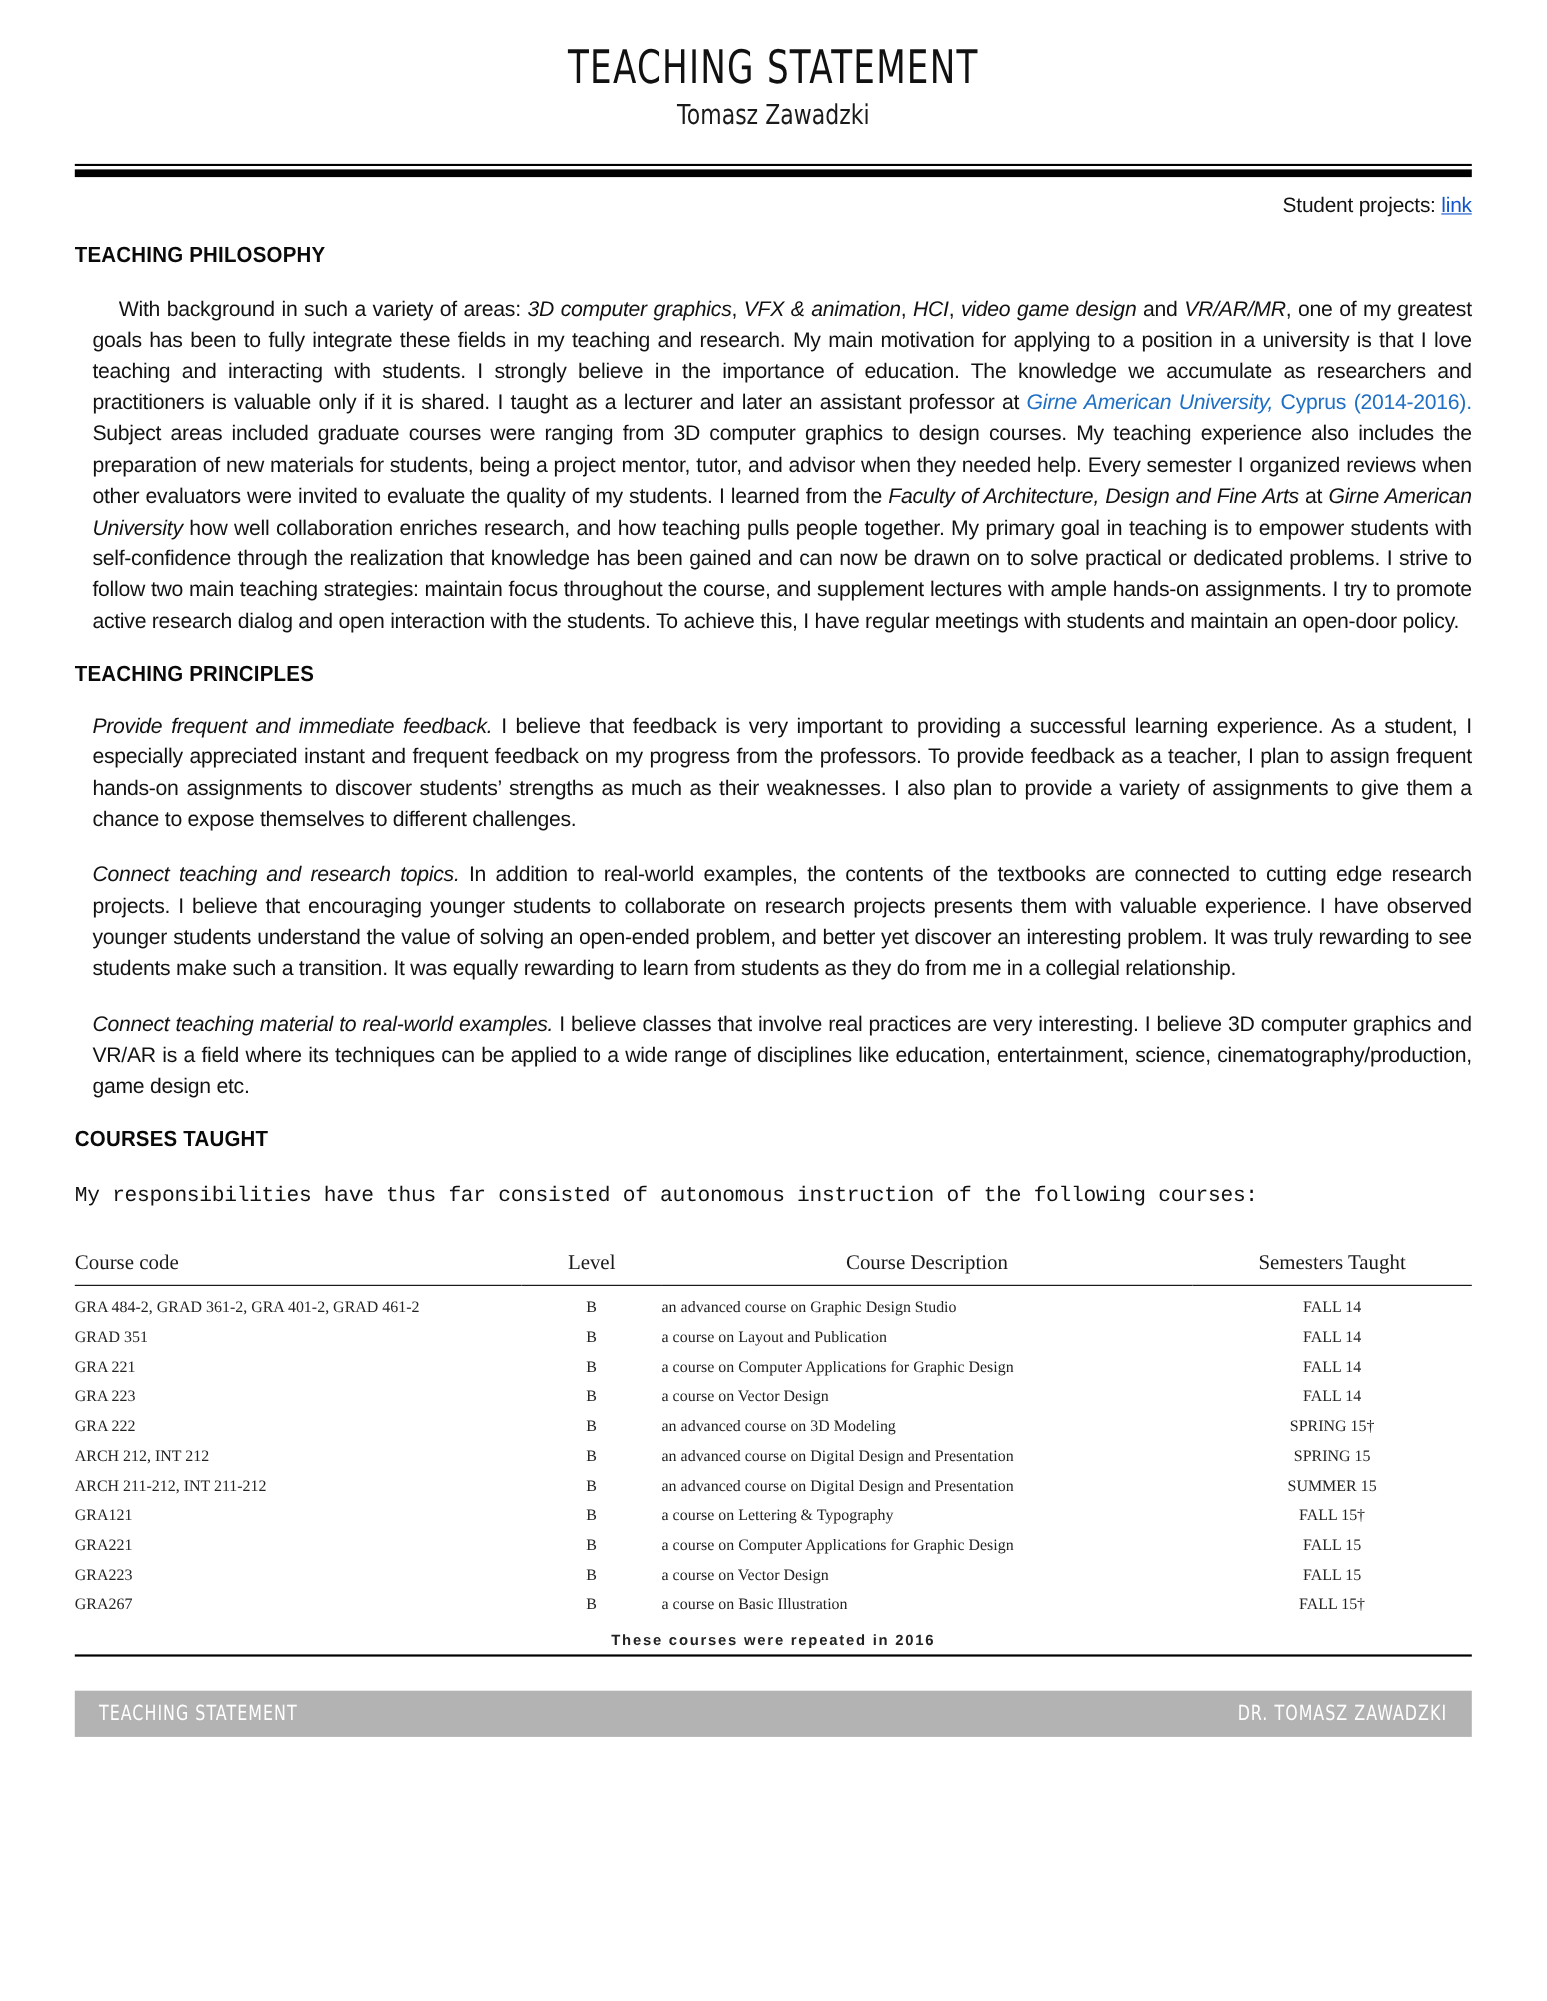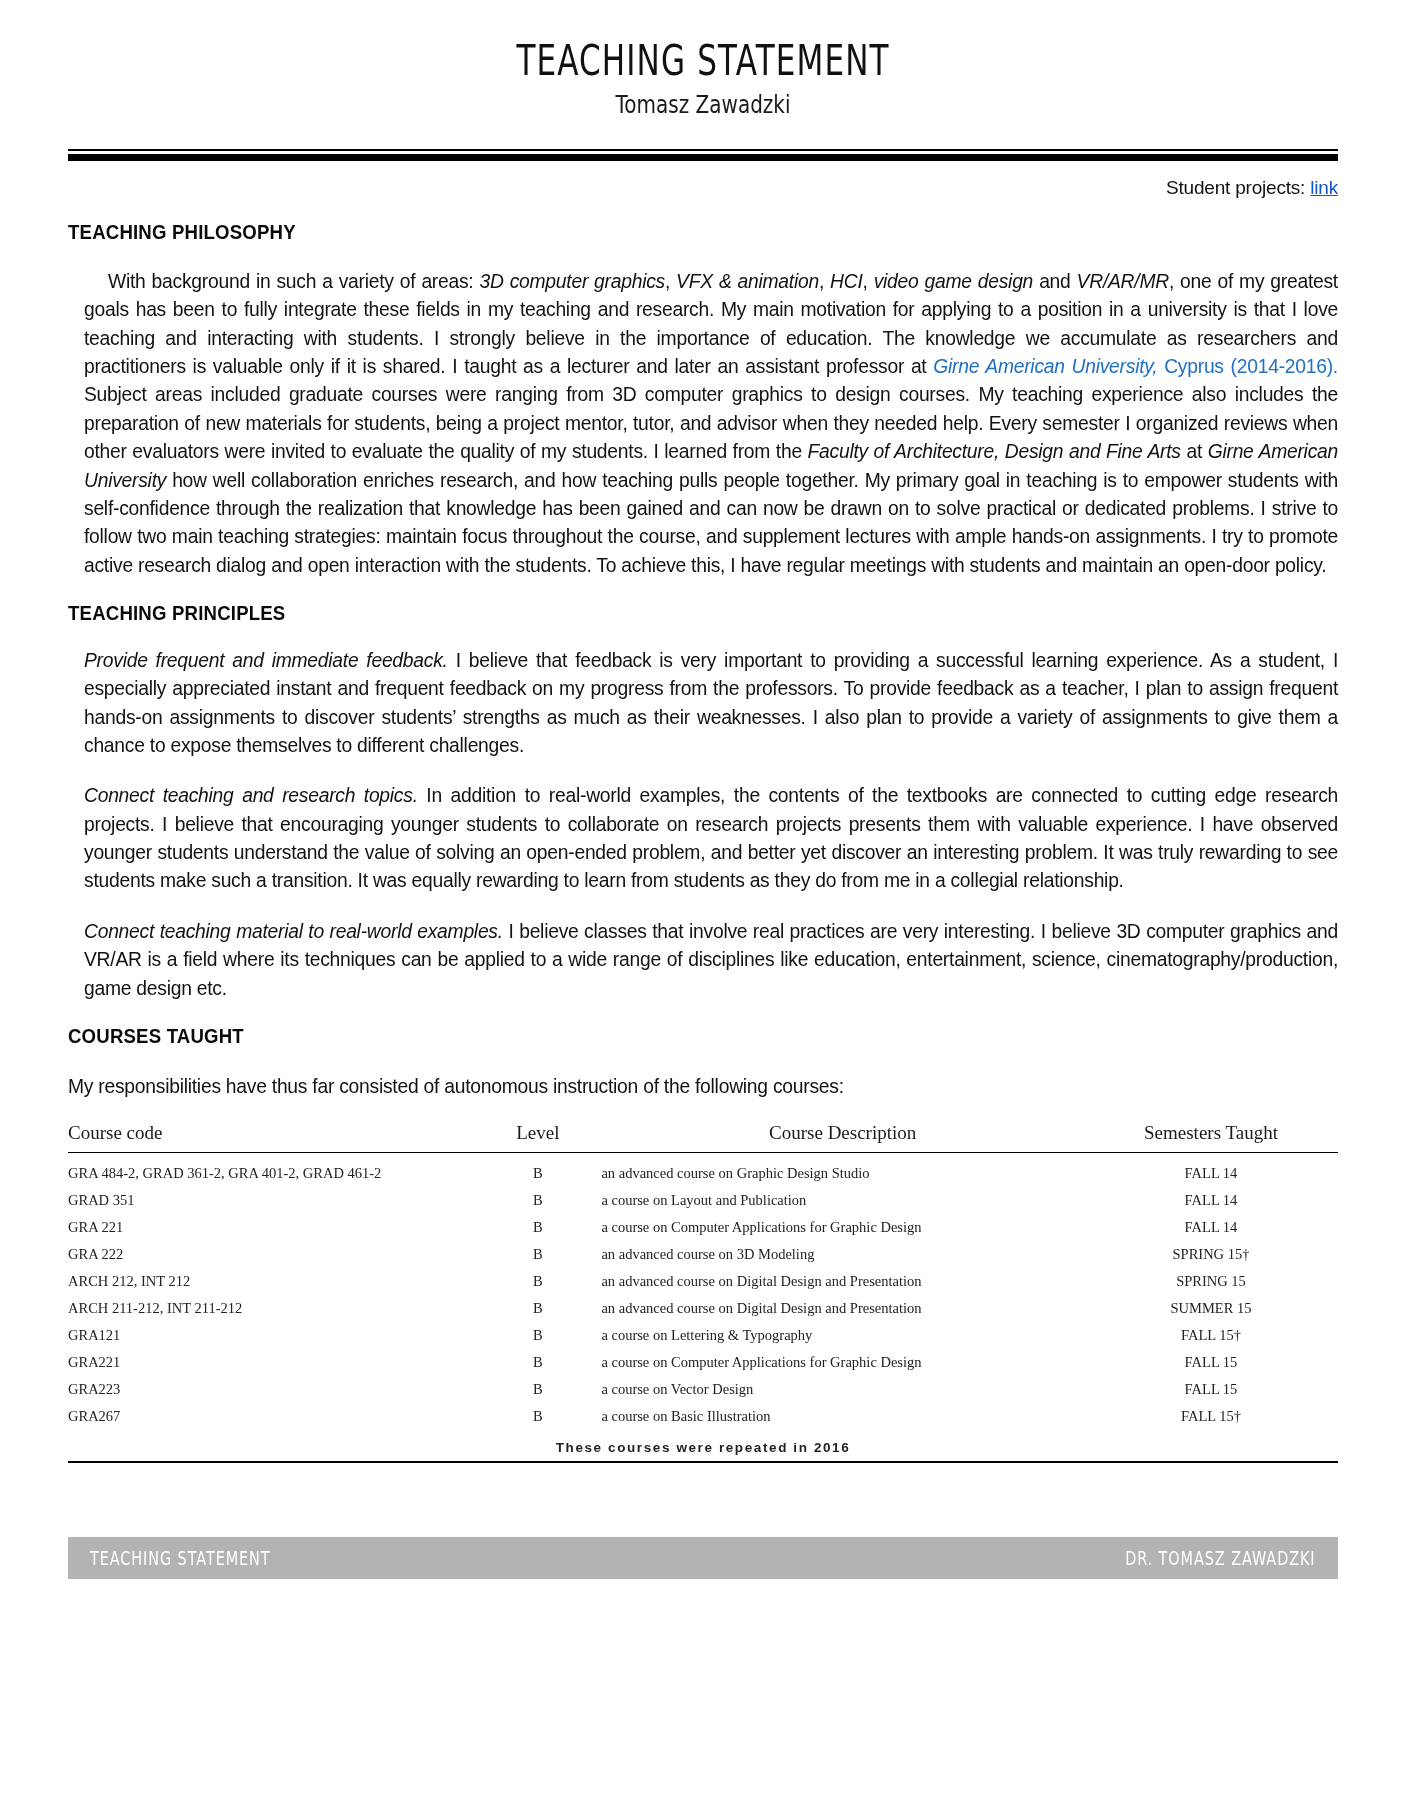--- a/index.html
+++ b/index.html
@@ -108,27 +108,28 @@
 
   .ital { font-style: italic; }
   .blue { color: #1f6fc4; }
   .blue-ital { color: #1f6fc4; font-style: italic; }
 
   .intro-courses {
     font-size: 19.3px;
     margin: 28px 0 0 0;
     letter-spacing: -0.25px;
     color: #121212;
+    font-family: Liberation Mono, monospace;
   }
 
   
   table.courses {
     width: 100%;
     border-collapse: collapse;
-    margin-top: 24px;
+    margin-top: 40px;
     font-family: "Liberation Serif", serif;
   }
   table.courses thead th {
     font-family: "Liberation Serif", serif;
     font-weight: 400;
     font-size: 19px;
     color: #1a1a1a;
     padding: 0 0 8px 0;
     text-align: center;
     border-bottom: 1px solid #000;
@@ -262,20 +263,26 @@
             <td class="c-desc">a course on Layout and Publication</td>
             <td class="c-sem">FALL 14</td>
           </tr>
           <tr>
             <td class="c-code">GRA 221</td>
             <td class="c-level">B</td>
             <td class="c-desc">a course on Computer Applications for Graphic Design</td>
             <td class="c-sem">FALL 14</td>
           </tr>
           <tr>
+            <td class="c-code">GRA 223</td>
+            <td class="c-level">B</td>
+            <td class="c-desc">a course on Vector Design</td>
+            <td class="c-sem">FALL 14</td>
+          </tr>
+          <tr>
             <td class="c-code">GRA 222</td>
             <td class="c-level">B</td>
             <td class="c-desc">an advanced course on 3D Modeling</td>
             <td class="c-sem">SPRING 15†</td>
           </tr>
           <tr>
             <td class="c-code">ARCH 212, INT 212</td>
             <td class="c-level">B</td>
             <td class="c-desc">an advanced course on Digital Design and Presentation</td>
             <td class="c-sem">SPRING 15</td>

